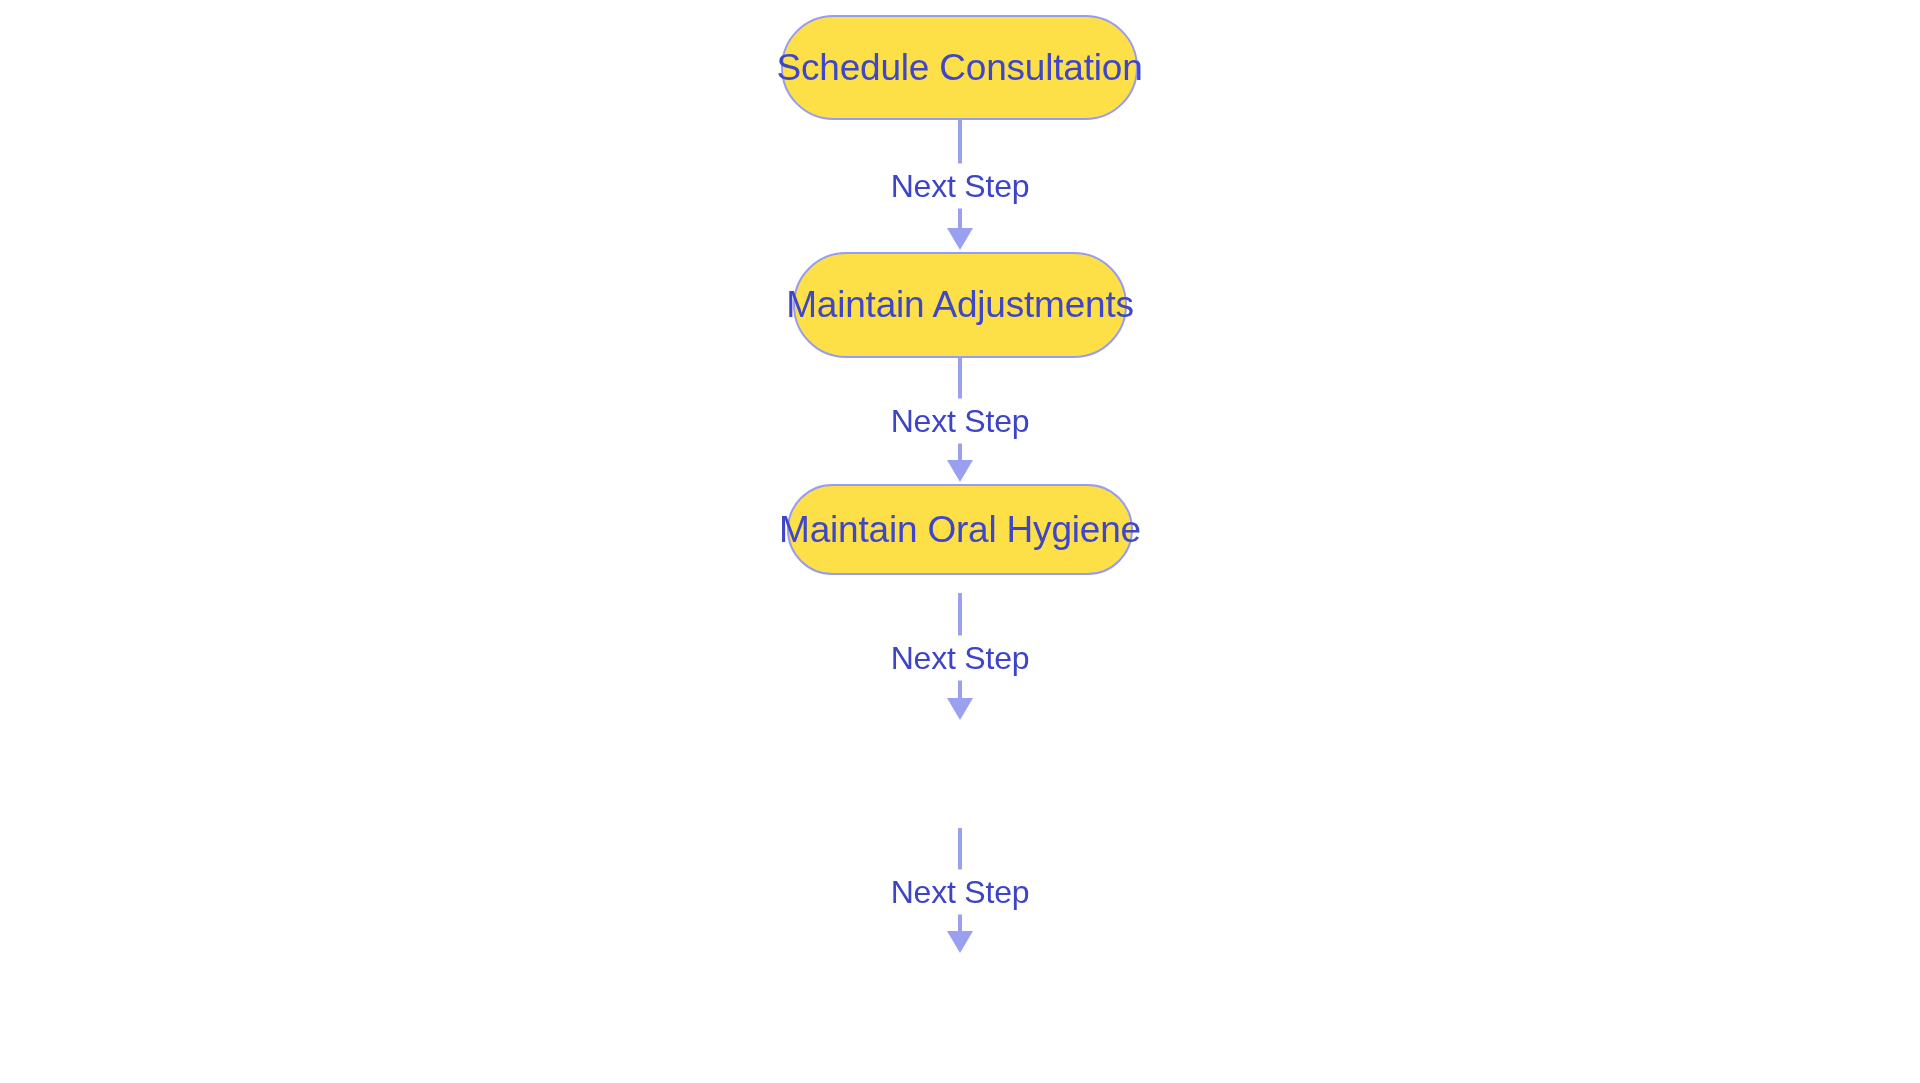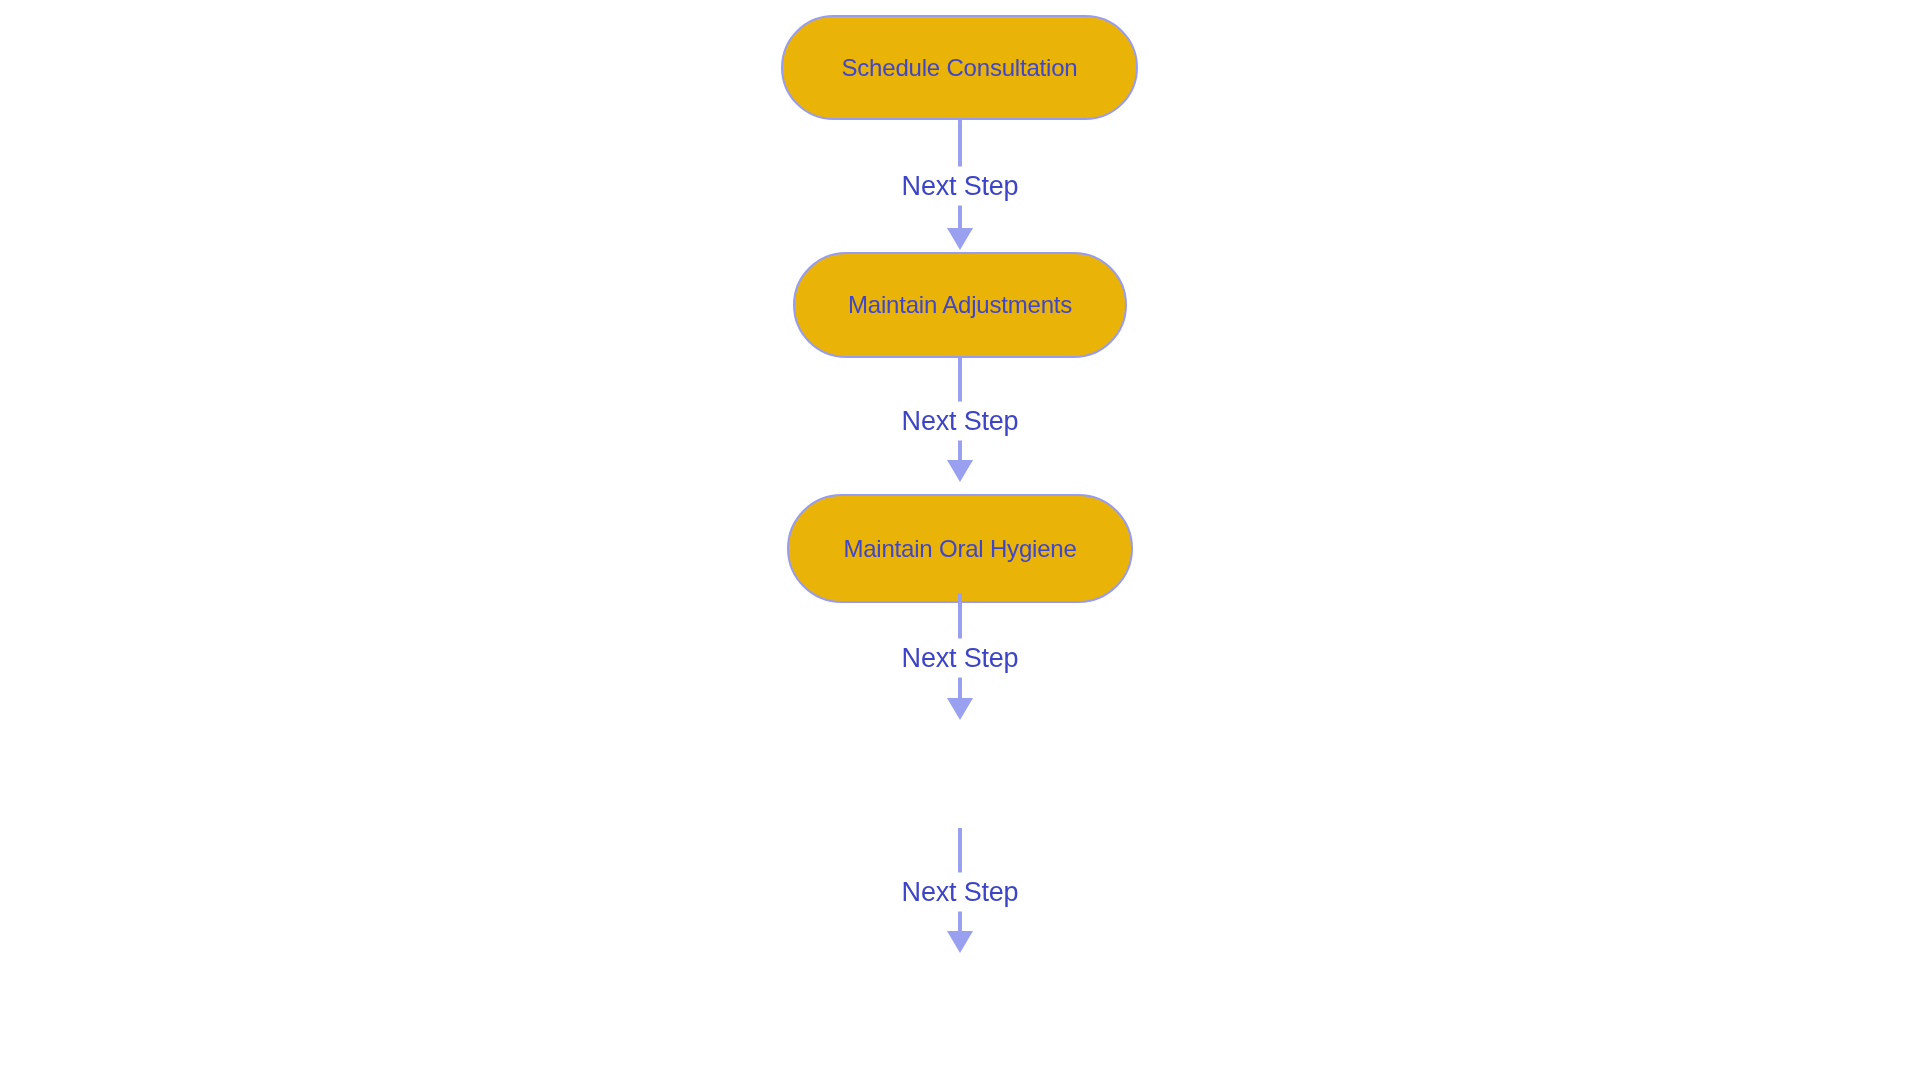--- a/index.html
+++ b/index.html
@@ -11,35 +11,35 @@
   .canvas {
     position: relative;
     width: 1920px;
     height: 1083px;
     background: #ffffff;
     overflow: hidden;
   }
   .node {
     position: absolute;
     box-sizing: border-box;
-    background: #eab308;
+    background: #fde047;
     border: 2px solid #979cf0;
     border-radius: 56px;
     display: flex;
     align-items: center;
     justify-content: center;
     color: #3f46c8;
-    font-size: 24px;
+    font-size: 37px;
     letter-spacing: -0.2px;
     white-space: nowrap;
     text-align: center;
   }
   .node-1 { left: 781px; top:  15px; width: 357px; height: 105px; }
   .node-2 { left: 793px; top: 252px; width: 334px; height: 106px; }
-  .node-3 { left: 787px; top: 484px; width: 346px; height: 109px; margin-top: 10px; }
+  .node-3 { left: 787px; top: 484px; width: 346px; height: 91px; }
   .node-4 { left: 802px; top: 722px; width: 316px; height: 106px; }
   .node-5 { left: 723px; top: 955px; width: 474px; height: 110px; }
 
   .edge {
     position: absolute;
     left: 0;
     width: 100%;
   }
   .edge-1 { top: 120px; height: 132px; }
   .edge-2 { top: 358px; height: 126px; }
@@ -65,21 +65,21 @@
     border-top: 22px solid #9aa0f0;
   }
   .edge-label {
     position: absolute;
     left: 960px;
     top: 50%;
     transform: translate(-50%, -50%);
     background: #ffffff;
     padding: 4px 12px;
     color: #3d44c6;
-    font-size: 27px;
+    font-size: 32px;
     letter-spacing: -0.2px;
     white-space: nowrap;
   }
 </style>
 </head>
 <body>
 
 <div class="canvas">
 
   <div class="node node-1">

